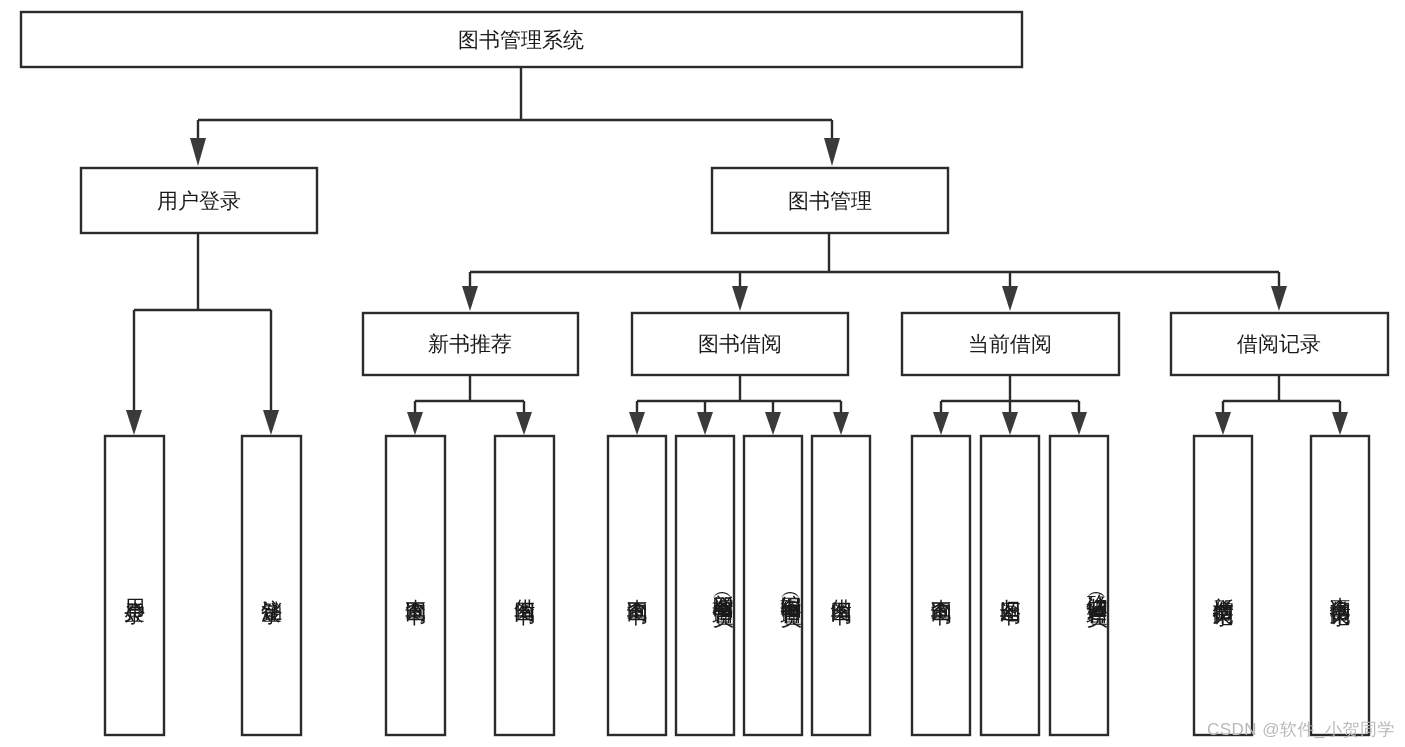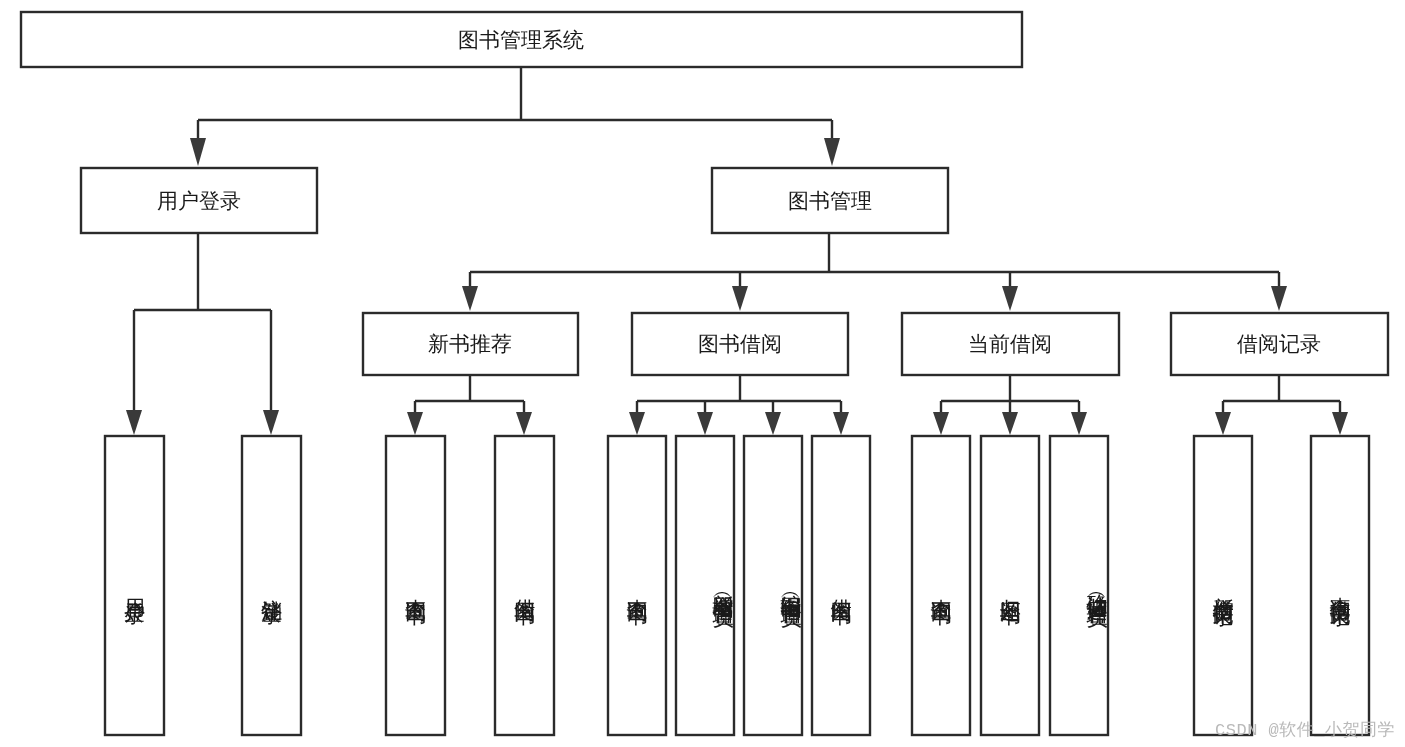--- a/index.html
+++ b/index.html
@@ -62,21 +62,21 @@
     display: flex;
     align-items: center;
     justify-content: center;
     white-space: nowrap;
     pointer-events: none;
   }
   .watermark {
     position: absolute;
     right: 10px;
     bottom: 6px;
-    font-family: Liberation Mono, monospace;
+    font-family: Liberation Sans, sans-serif;
     font-size: 17px;
     color: #b9b9b9;
     letter-spacing: 0.5px;
     white-space: nowrap;
   }
 </style>
 </head>
 <body>
 
 <div id="diagram-root">

